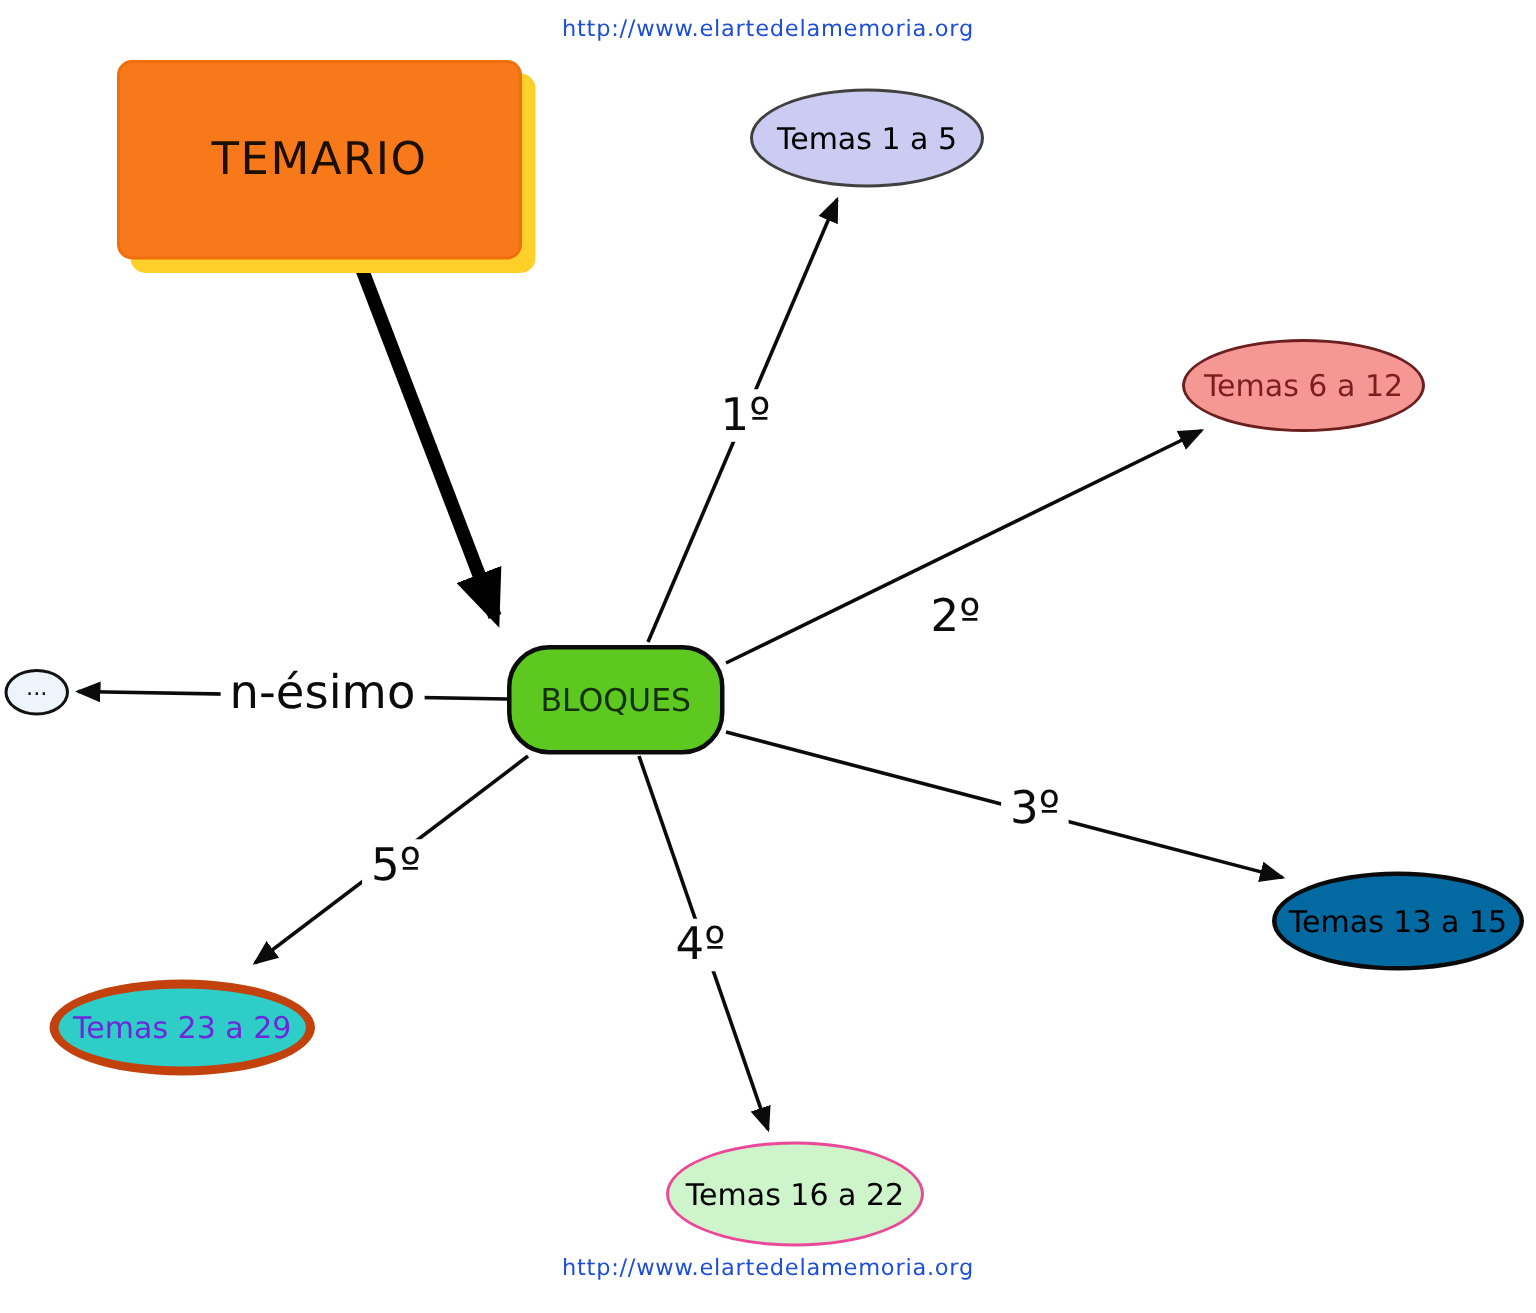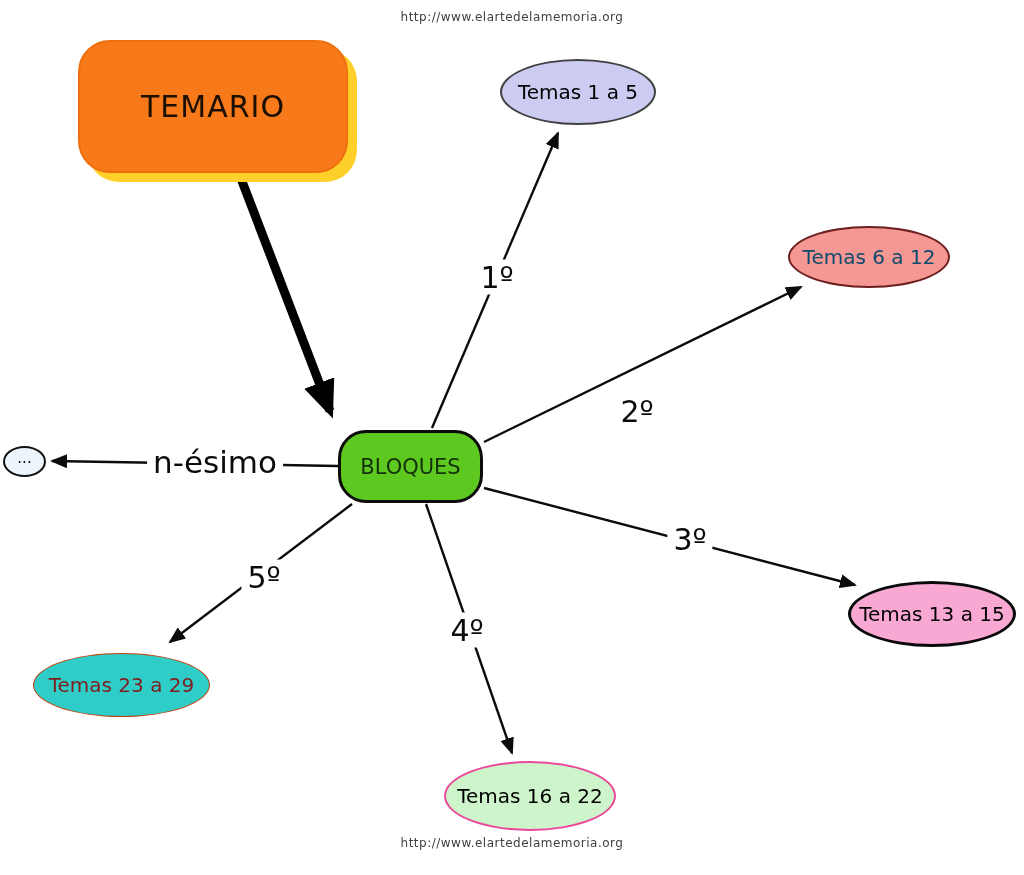--- a/index.html
+++ b/index.html
@@ -2,41 +2,41 @@
 <html><head>
 <meta charset="utf-8">
 <style>
   html,body{margin:0;padding:0;background:#ffffff;}
   #canvas{
     position:relative;width:1024px;height:875px;overflow:hidden;
     background:#ffffff;font-family:"DejaVu Sans",sans-serif;
   }
   .url-watermark{
     position:absolute;left:0;width:1024px;text-align:center;
-    color:#404040;font-size:12px;letter-spacing:0.5px;
+    color:#1d4ed8;font-size:15px;letter-spacing:0.5px;
   }
   #svg-layer{position:absolute;left:0;top:0;width:1024px;height:875px;}
   .node{position:absolute;display:flex;align-items:center;justify-content:center;box-sizing:border-box;}
   #root-node{
     left:78px;top:40px;width:270px;height:133px;
-    background:#f8791a;border:2px solid #ef6e0e;border-radius:32px;
+    background:#f8791a;border:2px solid #ef6e0e;border-radius:10px;
     box-shadow:9px 9px 0 0 #ffd029;
     color:#1b0f00;font-size:30px;letter-spacing:1px;
   }
   #hub-node{
     left:338px;top:430px;width:145px;height:73px;
     background:#5cc820;border:3px solid #0c0c0c;border-radius:28px;
     color:#14300a;font-size:21px;
   }
   .ellipse{border-radius:50%;font-size:20px;color:#000;}
   #topic-temas-1-5 {left:500px;top:59px; width:156px;height:66px;background:#ccccf2;border:2px solid #404040;}
-  #topic-temas-6-12 {left:788px;top:226px;width:162px;height:62px;background:#f59793;border:2px solid #6b1f1f;color:#0c4a6e;}
-  #topic-temas-13-15{left:848px;top:581px;width:168px;height:66px;background:#f9a8d4;border:3px solid #0a0a0a;}
+  #topic-temas-6-12 {left:788px;top:226px;width:162px;height:62px;background:#f59793;border:2px solid #6b1f1f;color:#7f1d1d;}
+  #topic-temas-13-15{left:848px;top:581px;width:168px;height:66px;background:#0369a1;border:3px solid #0a0a0a;}
   #topic-temas-16-22{left:444px;top:761px;width:172px;height:70px;background:#cef4cb;border:2px solid #ec4899;}
-  #topic-temas-23-29{left:33px; top:653px;width:177px;height:64px;background:#2fcdc7;border:1px solid #c2410c;color:#7f1d1d;}
+  #topic-temas-23-29{left:33px; top:653px;width:177px;height:64px;background:#2fcdc7;border:6px solid #c2410c;color:#6d28d9;}
   #more-node{
     left:3px;top:446px;width:43px;height:31px;
     background:#eef4fb;border:2px solid #111;border-radius:50%;
     font-size:15px;color:#111;line-height:10px;padding-bottom:8px;
   }
   .edge-label{
     position:absolute;transform:translate(-50%,-50%);
     background:#ffffff;padding:0 6px;
     color:#0b0b0b;font-size:30px;white-space:nowrap;text-align:right;
   }

